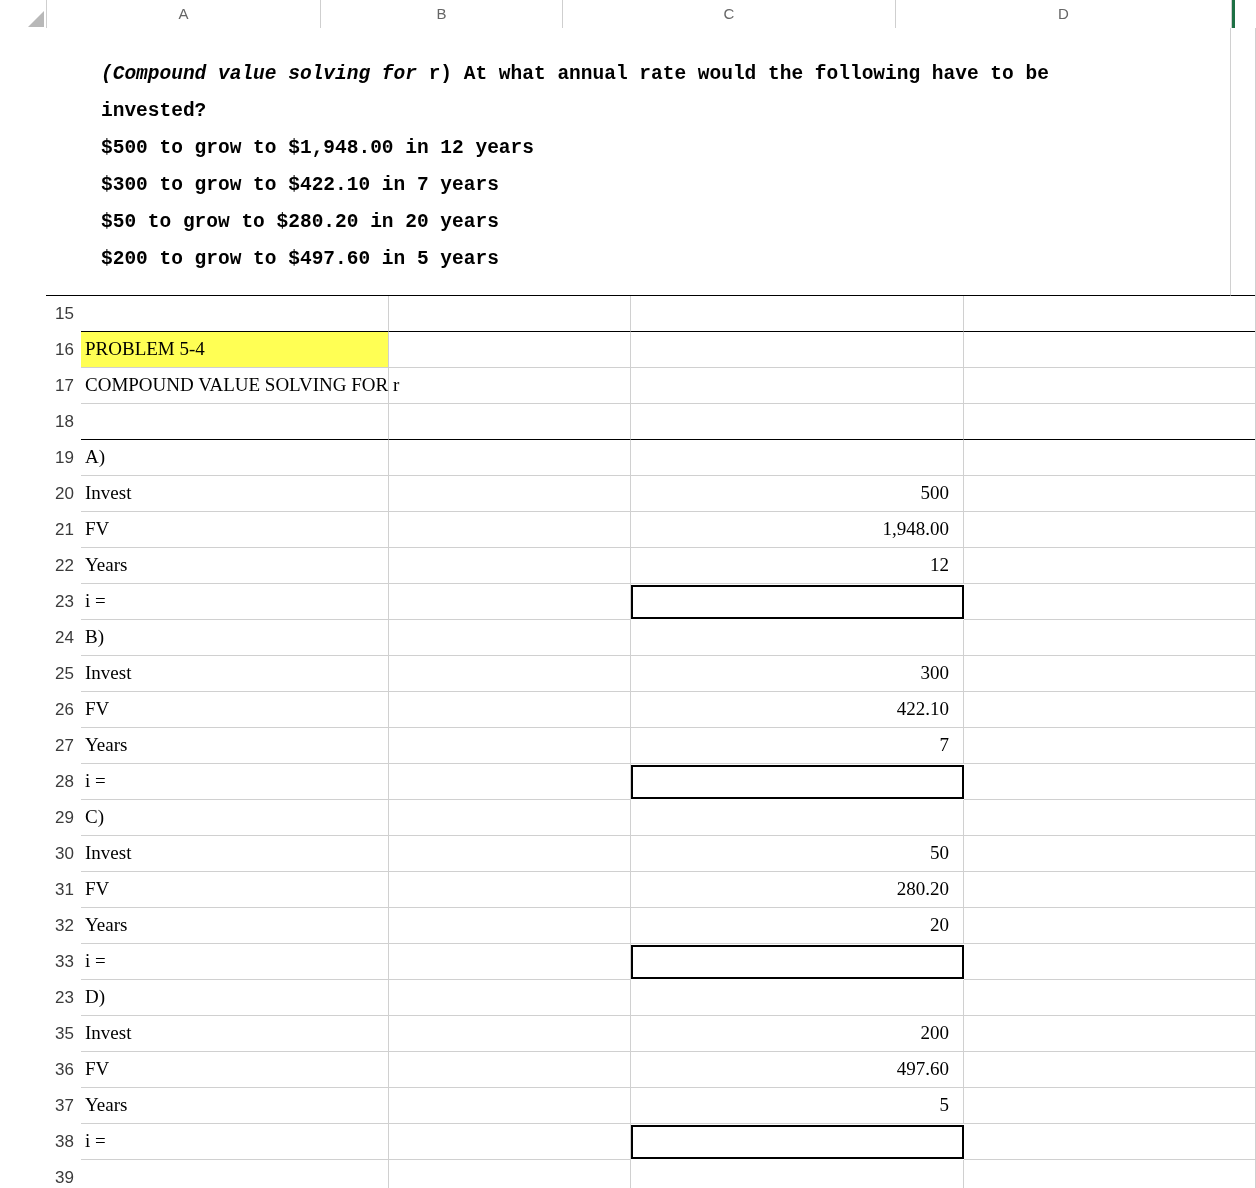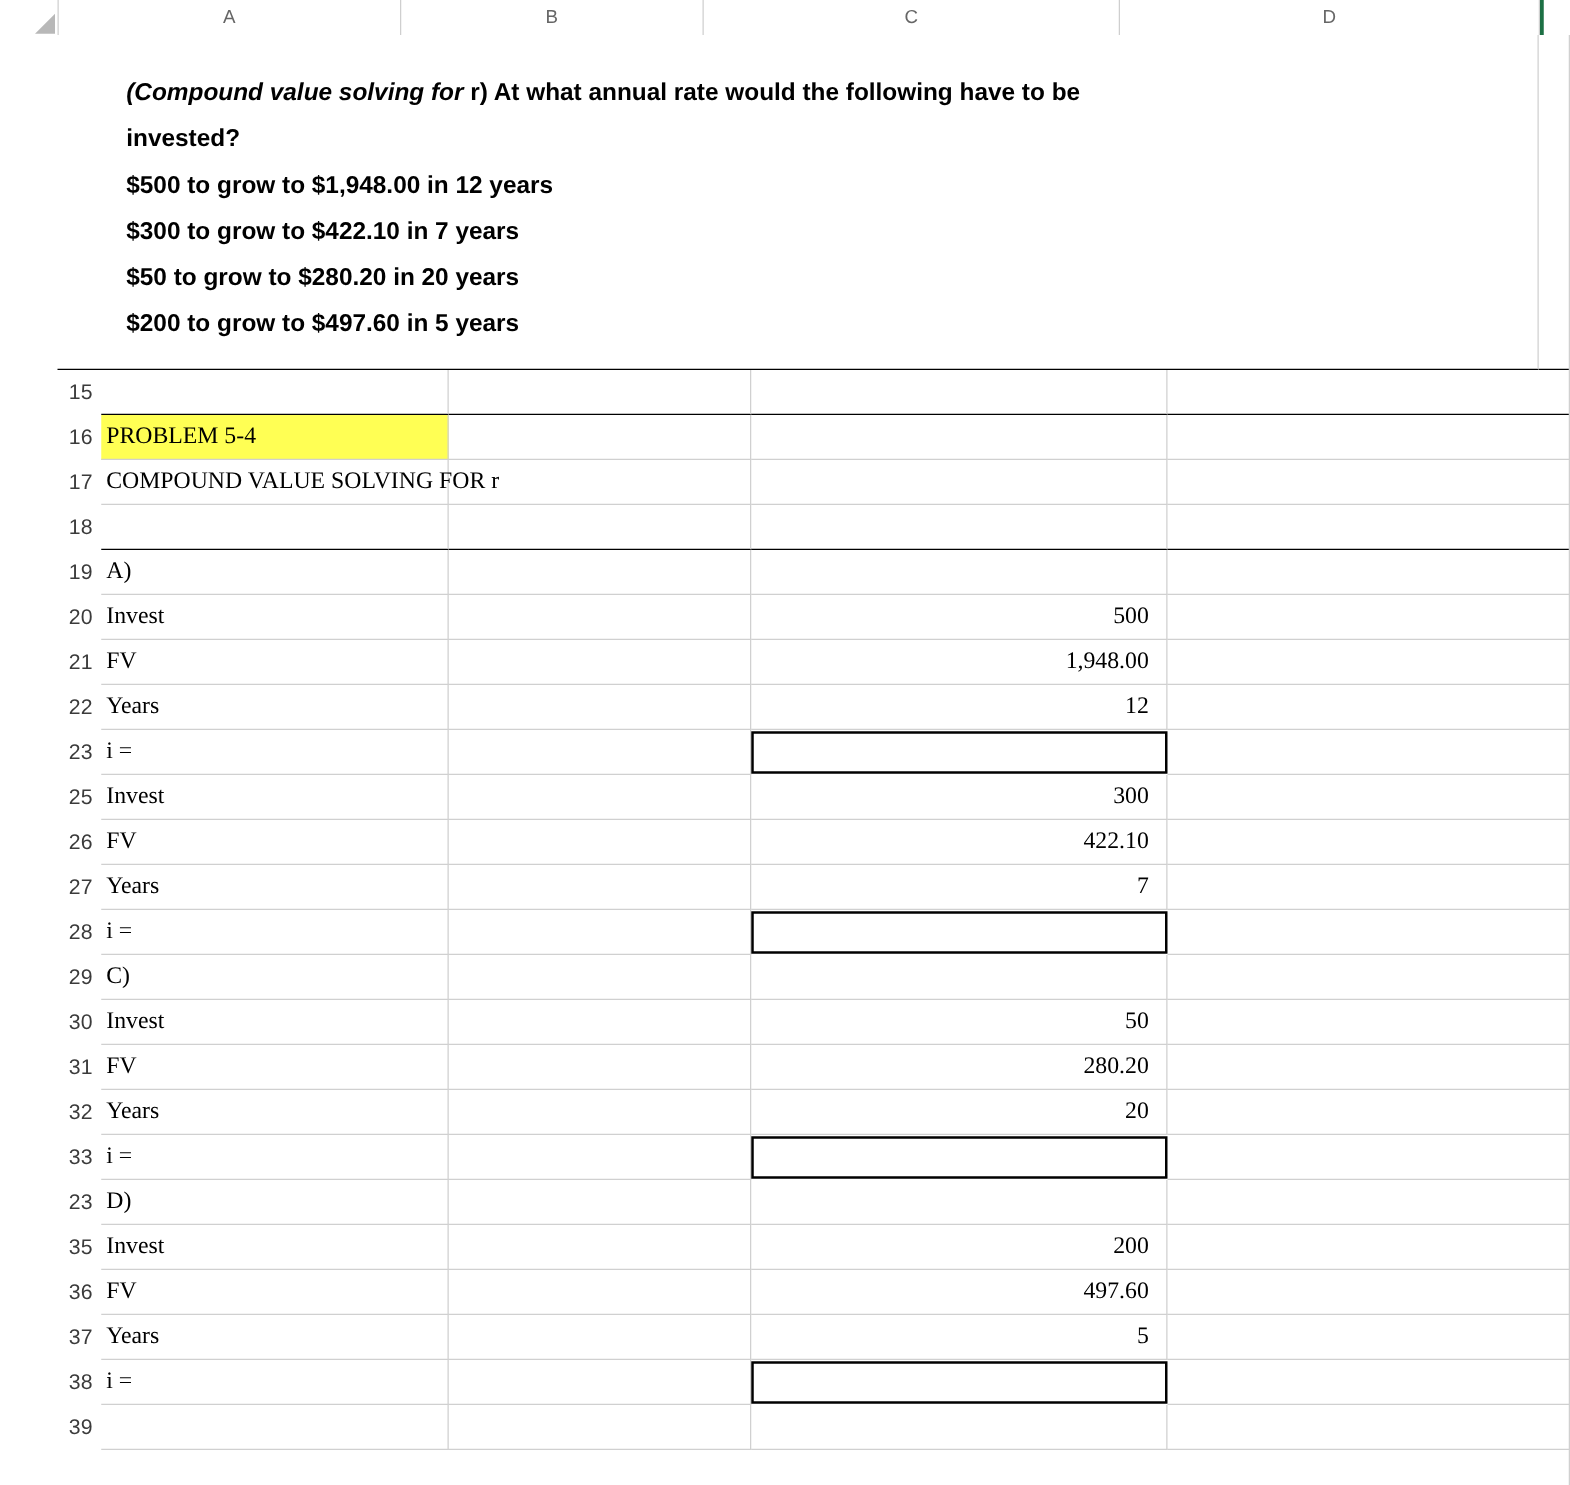--- a/index.html
+++ b/index.html
@@ -106,21 +106,21 @@
     flex: 0 0 auto;
     box-sizing: border-box;
     border-right: 1px solid #d0d0d0;
     border-bottom: 1px solid #d0d0d0;
     font-size: 19px;
     line-height: 34px;
     padding: 0 4px;
     white-space: nowrap;
     overflow: hidden;
   }
-  .cell.a { width: 278px; }
+  .cell.a { width: 308px; }
   .cell.b { width: 242px; }
   .cell.c { width: 333px; text-align: right; padding-right: 14px; }
   .cell.d { width: 336px; }
   .cell.e { width: 25px; border-right: none; }
 
   
   .title-block {
     display: flex;
     height: 268px;
   }
@@ -129,21 +129,21 @@
     flex: 0 0 auto;
     background: #ffffff;
   }
   .title-cell {
     width: 1185px;
     flex: 0 0 auto;
     box-sizing: border-box;
     border-right: 1px solid #d0d0d0;
     border-bottom: 1px solid #000000;
     padding: 28px 0 0 55px;
-    font-family: Liberation Sans, sans-serif;
+    font-family: Liberation Mono, monospace;
     font-weight: bold;
     font-size: 19.5px;
     line-height: 37px;
     color: #000000;
   }
   .title-cell .ital { font-style: italic; }
   .title-tail {
     width: 25px;
     flex: 0 0 auto;
     border-bottom: 1px solid #000000;
@@ -304,20 +304,28 @@
 
     <div class="row">
       <div class="rowhead">23</div>
       <div class="cell a">i =</div>
       <div class="cell b"></div>
       <div class="cell c input-box"></div>
       <div class="cell d"></div>
       <div class="cell e"></div>
     </div>
 
+    <div class="row">
+      <div class="rowhead">24</div>
+      <div class="cell a">B)</div>
+      <div class="cell b"></div>
+      <div class="cell c"></div>
+      <div class="cell d"></div>
+      <div class="cell e"></div>
+    </div>
 
     <div class="row">
       <div class="rowhead">25</div>
       <div class="cell a">Invest</div>
       <div class="cell b"></div>
       <div class="cell c">300</div>
       <div class="cell d"></div>
       <div class="cell e"></div>
     </div>
 

